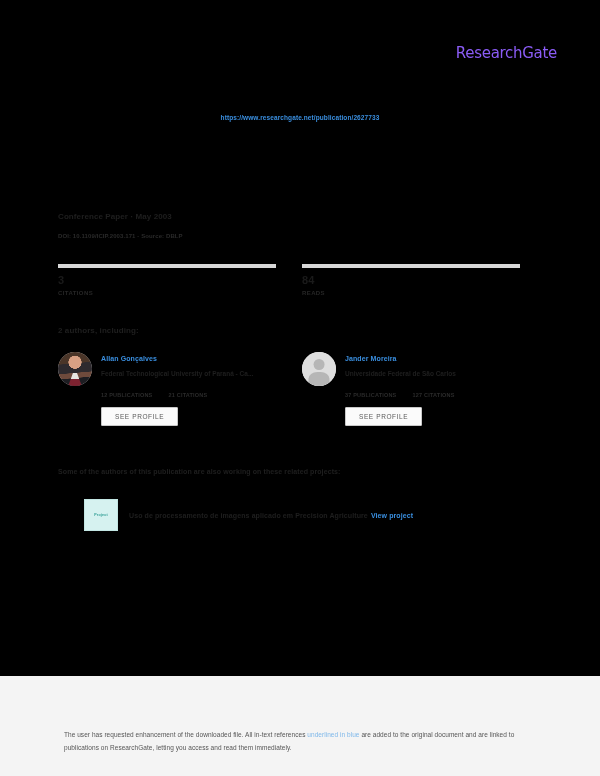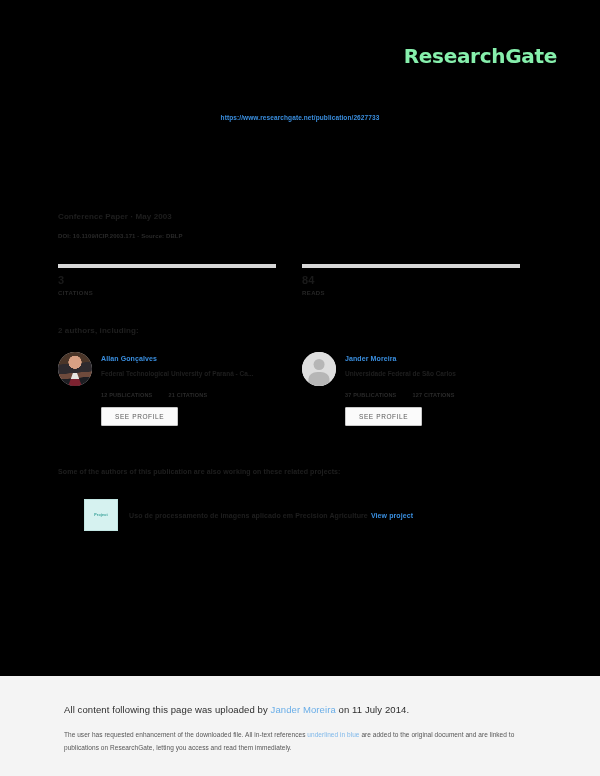--- a/index.html
+++ b/index.html
@@ -26,24 +26,24 @@
 
   
   .brand-row {
     position: absolute;
     right: 43px;
     top: 44px;
     text-align: right;
   }
   .brand-logo {
     font-family: "DejaVu Sans", sans-serif;
-    font-size: 20px;
-    font-weight: bold;
+    font-size: 15px;
+    font-weight: normal;
     letter-spacing: -0.3px;
-    color: #86efac;
+    color: #8b5cf6;
     display: inline-block;
   }
 
   
   .url-row {
     position: absolute;
     left: 0; right: 0;
     top: 106px;
     text-align: center;
   }
@@ -395,19 +395,16 @@
       <span class="project-thumb-label">Project</span>
     </div>
     <div class="project-text">
       <span>Uso de processamento de imagens aplicado em Precision Agriculture</span><span class="project-link">View project</span>
     </div>
   </div>
 
 </div>
 
 <div class="footer">
-  <div class="footer-main">
-    <span>All content following this page was uploaded by </span><span class="footer-link">Jander Moreira</span><span> on 11 July 2014.</span>
-  </div>
   <div class="footer-note">
     <span>The user has requested enhancement of the downloaded file. All in-text references </span><span class="note-link">underlined in blue</span><span> are added to the original document and are linked to publications on ResearchGate, letting you access and read them immediately.</span>
   </div>
 </div>
 
 </body></html>

